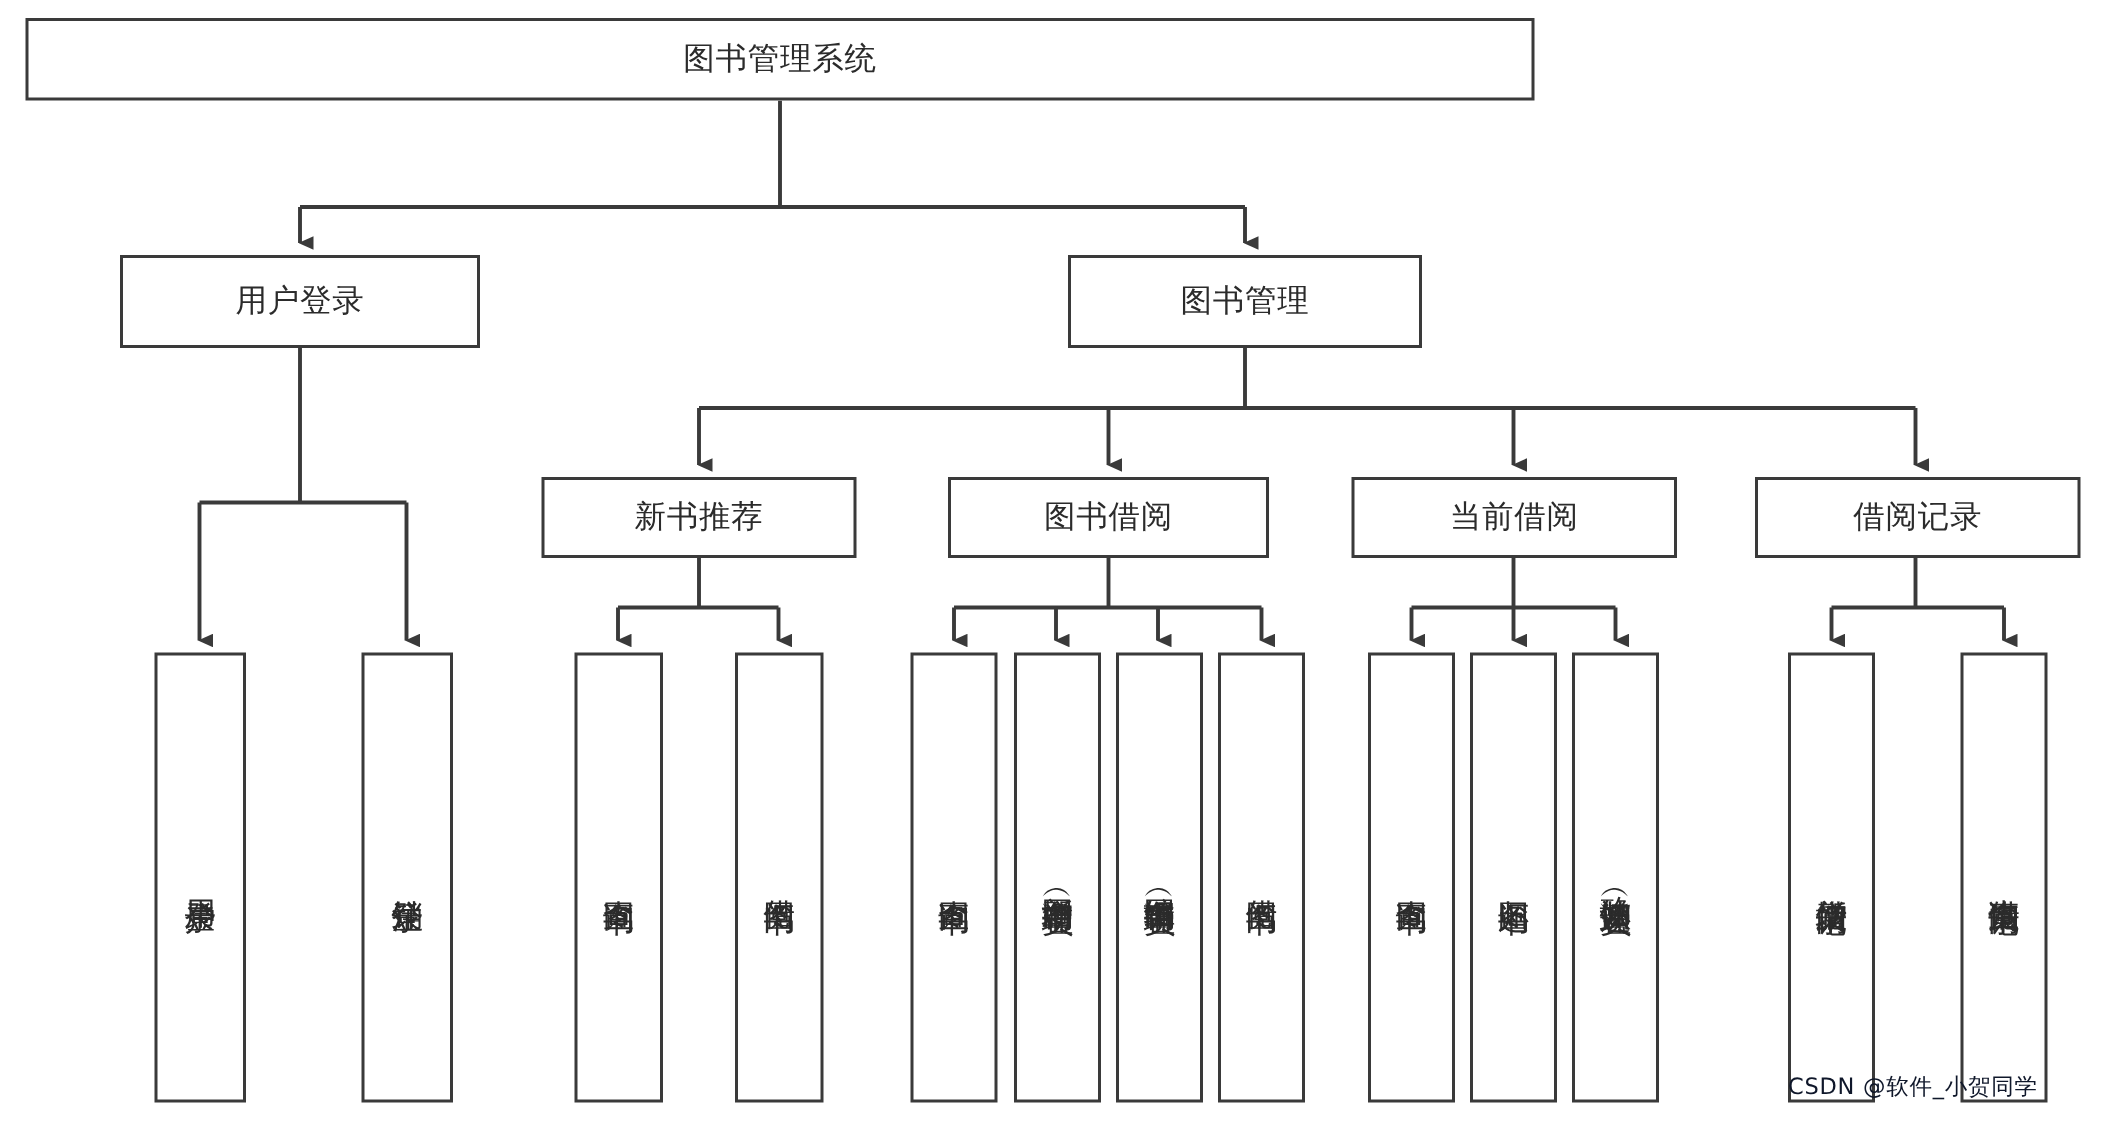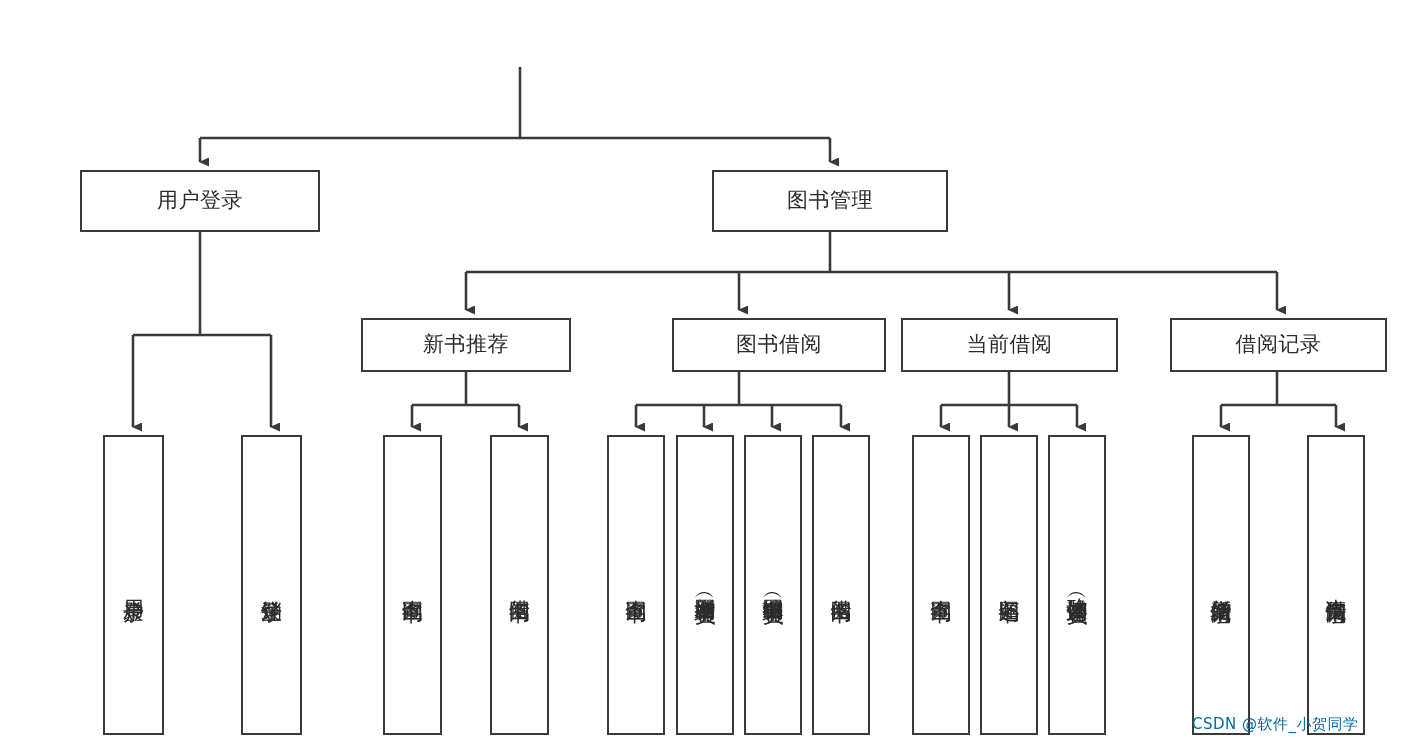--- a/index.html
+++ b/index.html
@@ -53,21 +53,21 @@
     letter-spacing: 1px;
     writing-mode: vertical-rl;
     text-orientation: upright;
     white-space: normal;
     text-align: center;
     max-height: 285px;
   }
   .watermark {
     position: absolute;
     font-size: 15px;
-    color: #0369a1;
+    color: #0f172a;
     white-space: nowrap;
     letter-spacing: 0.5px;
     pointer-events: none;
   }
 </style>
 </head>
 <body>
 
 <div id="diagram-root">
 
@@ -115,34 +115,37 @@
       <path d="M 1009,405 L 1009,427" marker-end="url(#arrowhead)"></path>
       <path d="M 1077,405 L 1077,427" marker-end="url(#arrowhead)"></path>
 
       <path d="M 1277,372 L 1277,405"></path>
       <path d="M 1221,405 L 1336,405"></path>
       <path d="M 1221,405 L 1221,427" marker-end="url(#arrowhead)"></path>
       <path d="M 1336,405 L 1336,427" marker-end="url(#arrowhead)"></path>
     </g>
   </svg>
 
+  <div class="node-box" style="left:17px; top:12px; width:1006px; height:55px;">
+    <span class="node-label-h">图书管理系统</span>
+  </div>
 
   <div class="node-box" style="left:80px; top:170px; width:240px; height:62px;">
     <span class="node-label-h">用户登录</span>
   </div>
 
   <div class="node-box" style="left:712px; top:170px; width:236px; height:62px;">
     <span class="node-label-h">图书管理</span>
   </div>
 
   <div class="node-box" style="left:361px; top:318px; width:210px; height:54px;">
     <span class="node-label-h">新书推荐</span>
   </div>
 
-  <div class="node-box" style="left:632px; top:318px; width:214px; height:54px;margin-left:40px;">
+  <div class="node-box" style="left:632px; top:318px; width:214px; height:54px;">
     <span class="node-label-h">图书借阅</span>
   </div>
 
   <div class="node-box" style="left:1170px; top:318px; width:217px; height:54px;">
     <span class="node-label-h">借阅记录</span>
   </div>
 
   <div class="node-box" style="left:901px; top:318px; width:217px; height:54px;">
     <span class="node-label-h">当前借阅</span>
   </div>

